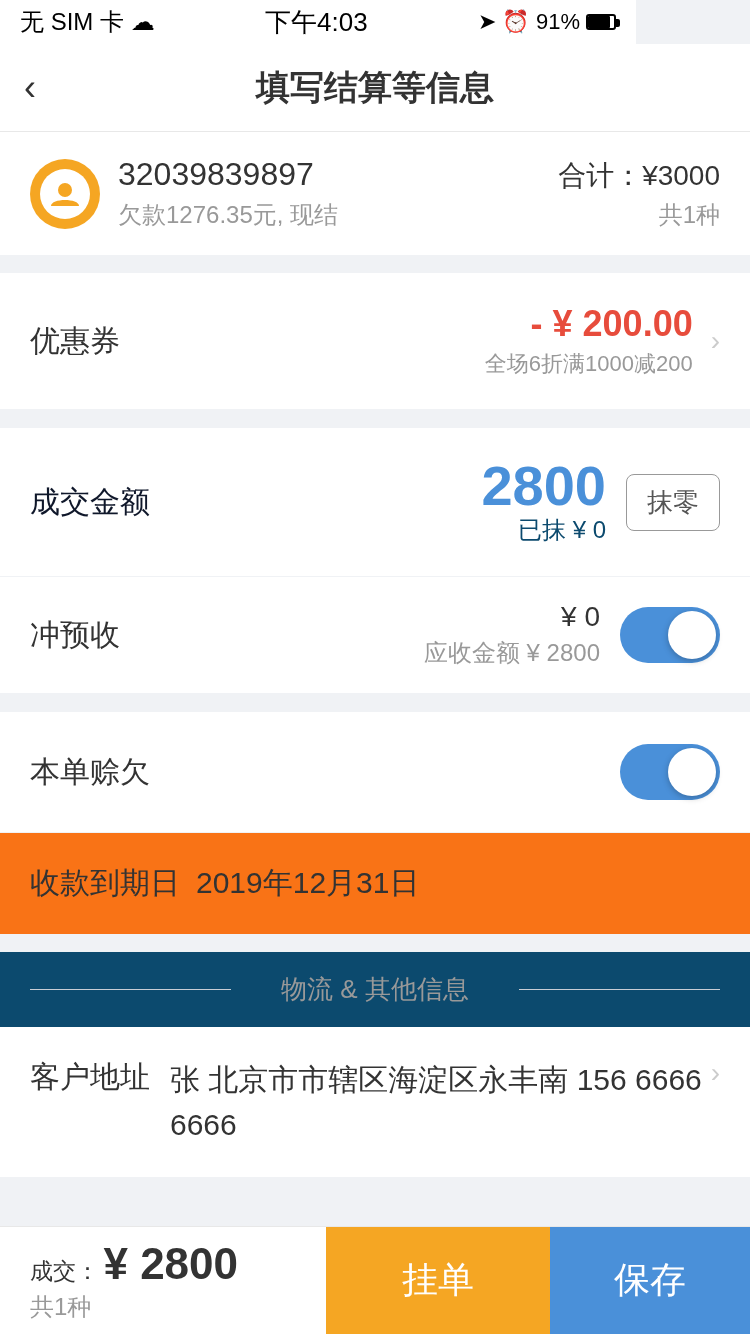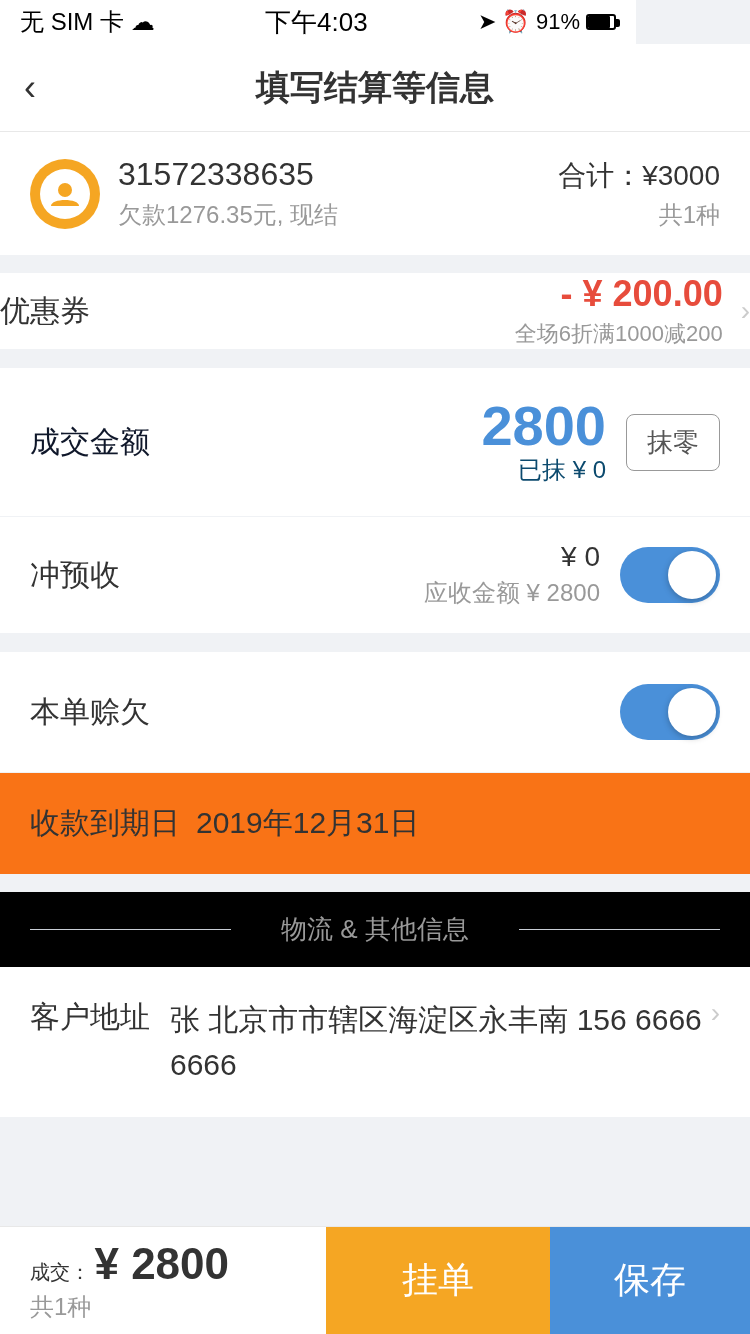--- a/index.html
+++ b/index.html
@@ -135,20 +135,21 @@
 
     
     .divider {
       height: 18px;
       background: #f0f2f5;
     }
 
     
     .row-item {
       background: #fff;
+      padding: 30px;
       display: flex;
       align-items: center;
       justify-content: space-between;
       border-bottom: 1px solid #f0f2f5;
     }
     .row-label {
       font-size: 30px;
       color: #333;
     }
     .row-right {
@@ -295,21 +296,21 @@
       font-size: 30px;
       color: #333;
     }
     .due-value {
       font-size: 30px;
       color: #333;
     }
 
     
     .section-divider {
-      background: #000000;
+      background: #0c4a6e;
       padding: 20px 0;
       text-align: center;
       display: flex;
       align-items: center;
       justify-content: center;
       gap: 20px;
     }
     .section-divider-line {
       flex: 1;
       height: 1px;
@@ -359,21 +360,21 @@
       background: #fff;
       display: flex;
       align-items: center;
       border-top: 1px solid #e8e8e8;
     }
     .bottom-info {
       flex: 1;
       padding: 0 30px;
     }
     .bottom-deal {
-      font-size: 20px;
+      font-size: 23px;
       color: #333;
     }
     .bottom-deal-amount {
       font-size: 44px;
       color: #333;
       font-weight: 600;
     }
     .bottom-count {
       font-size: 24px;
       color: #999;
@@ -433,21 +434,21 @@
     <div class="customer-left">
       <div class="avatar">
         <div class="avatar-icon">
           <svg width="32" height="32" viewBox="0 0 32 32" fill="none">
             <circle cx="16" cy="12" r="7" fill="#f5a623"></circle>
             <path d="M2 28 C2 20 30 20 30 28" fill="#f5a623"></path>
           </svg>
         </div>
       </div>
       <div class="customer-info">
-        <span class="customer-phone">31572338635</span>
+        <span class="customer-phone">32039839897</span>
         <span class="customer-sub">欠款1276.35元, 现结</span>
       </div>
     </div>
     <div class="customer-right">
       <div class="total-amount">合计：¥3000</div>
       <div class="total-count">共1种</div>
     </div>
   </div>
 
   <div class="divider"></div>

